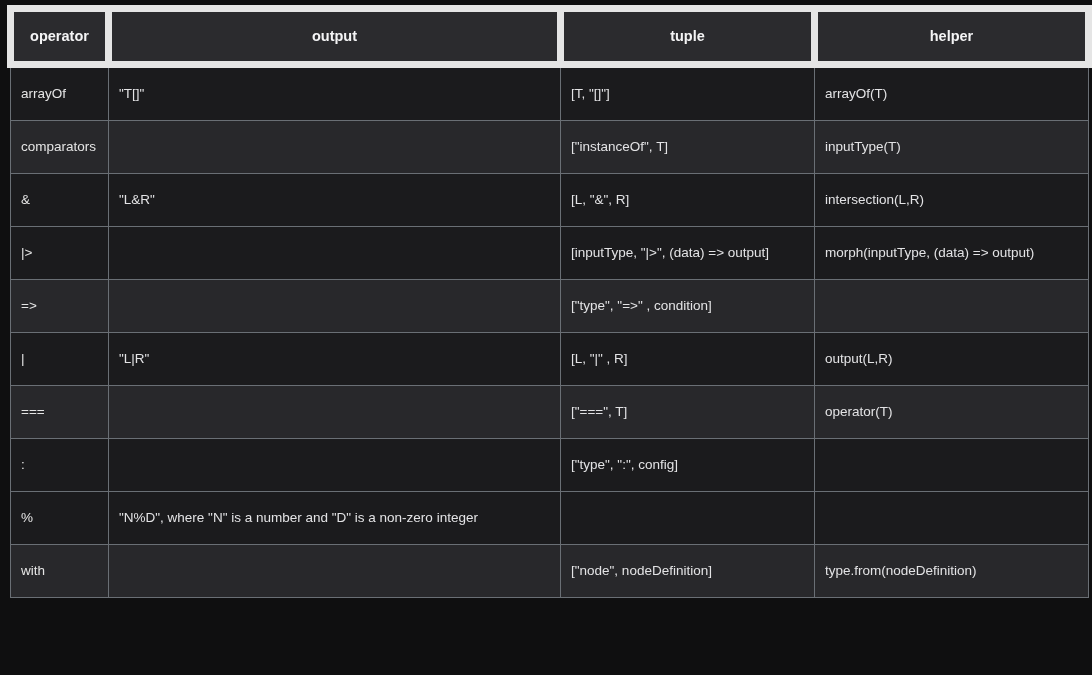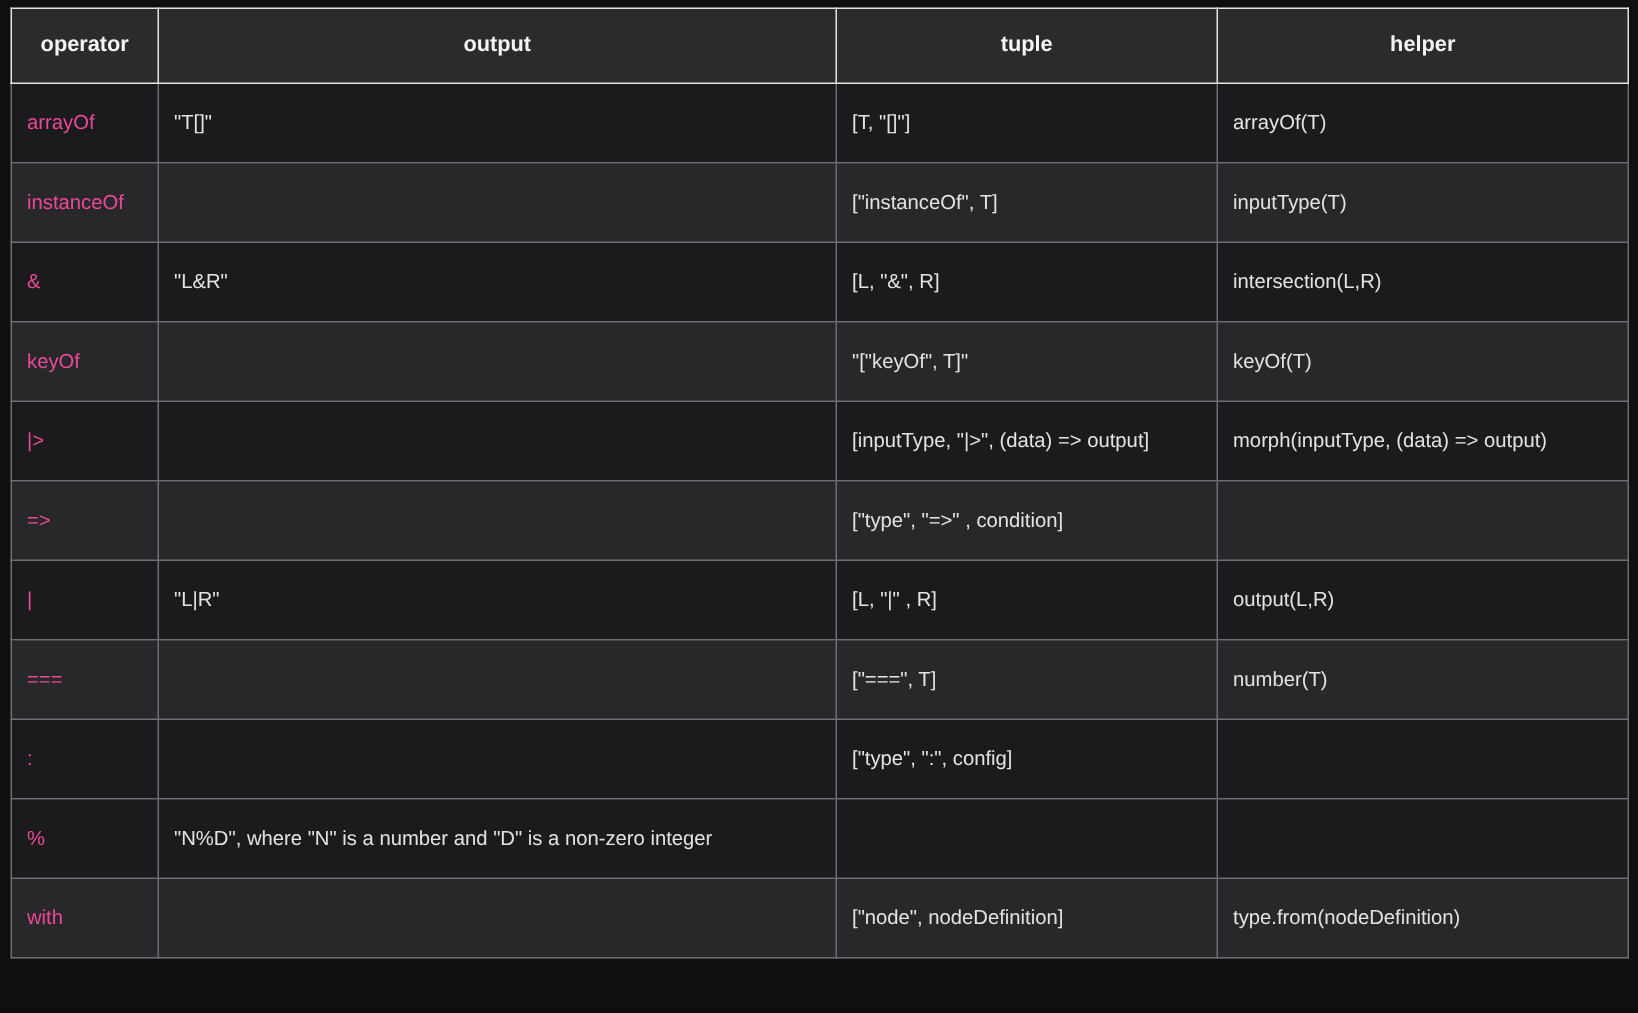--- a/index.html
+++ b/index.html
@@ -38,21 +38,21 @@
   table.ref col.c-tuple    { width: 254px; }
   table.ref col.c-helper   { width: 274px; }
 
   table.ref thead th {
     background: #2b2b2e;
     color: #f4f4f5;
     font-weight: bold;
     font-size: 14.5px;
     text-align: center;
     padding: 16px 10px;
-    border: 1px solid #e5e5e5;
+    border: 7px solid #e5e5e5;
     line-height: 1.2;
     white-space: nowrap;
   }
 
   table.ref tbody td {
     border: 1px solid #6a6f75;
     padding: 7px 10px;
     font-size: 13.5px;
     line-height: 1.35;
     height: 38px;
@@ -62,21 +62,21 @@
   }
 
   table.ref tbody tr.row-odd td  { background: #1b1b1d; }
   table.ref tbody tr.row-even td { background: #28282b; }
 
   td.op {
     color: #1a7cf0;
     font-size: 14px;
   }
   td.op .op-link {
-    color: #ec4899;
+    color: #e5e5e5;
     text-decoration: none;
     cursor: pointer;
     margin-top: 24px;
   }
 
   td.cell-empty { color: transparent; }
 </style>
 </head>
 <body>
 
@@ -97,36 +97,30 @@
       </tr>
     </thead>
     <tbody id="table-body">
         <tr class="row-odd">
           <td class="op"><span class="op-link">arrayOf</span></td>
           <td>"T[]"</td>
           <td>[T, "[]"]</td>
           <td>arrayOf(T)</td>
         </tr>
         <tr class="row-even">
-          <td class="op"><span class="op-link">instanceOf</span></td>
+          <td class="op"><span class="op-link">comparators</span></td>
           <td class="cell-empty"></td>
           <td>["instanceOf", T]</td>
           <td>inputType(T)</td>
         </tr>
         <tr class="row-odd">
           <td class="op"><span class="op-link">&amp;</span></td>
           <td>"L&amp;R"</td>
           <td>[L, "&amp;", R]</td>
           <td>intersection(L,R)</td>
-        </tr>
-        <tr class="row-even">
-          <td class="op"><span class="op-link">keyOf</span></td>
-          <td class="cell-empty"></td>
-          <td>"["keyOf", T]"</td>
-          <td>keyOf(T)</td>
         </tr>
         <tr class="row-odd">
           <td class="op"><span class="op-link">|&gt;</span></td>
           <td class="cell-empty"></td>
           <td>[inputType, "|&gt;", (data) =&gt; output]</td>
           <td>morph(inputType, (data) =&gt; output)</td>
         </tr>
         <tr class="row-even">
           <td class="op"><span class="op-link">=&gt;</span></td>
           <td class="cell-empty"></td>
@@ -136,21 +130,21 @@
         <tr class="row-odd">
           <td class="op"><span class="op-link">|</span></td>
           <td>"L|R"</td>
           <td>[L, "|" , R]</td>
           <td>output(L,R)</td>
         </tr>
         <tr class="row-even">
           <td class="op"><span class="op-link">===</span></td>
           <td class="cell-empty"></td>
           <td>["===", T]</td>
-          <td>number(T)</td>
+          <td>operator(T)</td>
         </tr>
         <tr class="row-odd">
           <td class="op"><span class="op-link">:</span></td>
           <td class="cell-empty"></td>
           <td>["type", ":", config]</td>
           <td class="cell-empty"></td>
         </tr>
         <tr class="row-odd">
           <td class="op"><span class="op-link">%</span></td>
           <td>"N%D", where "N" is a number and "D" is a non-zero integer</td>

